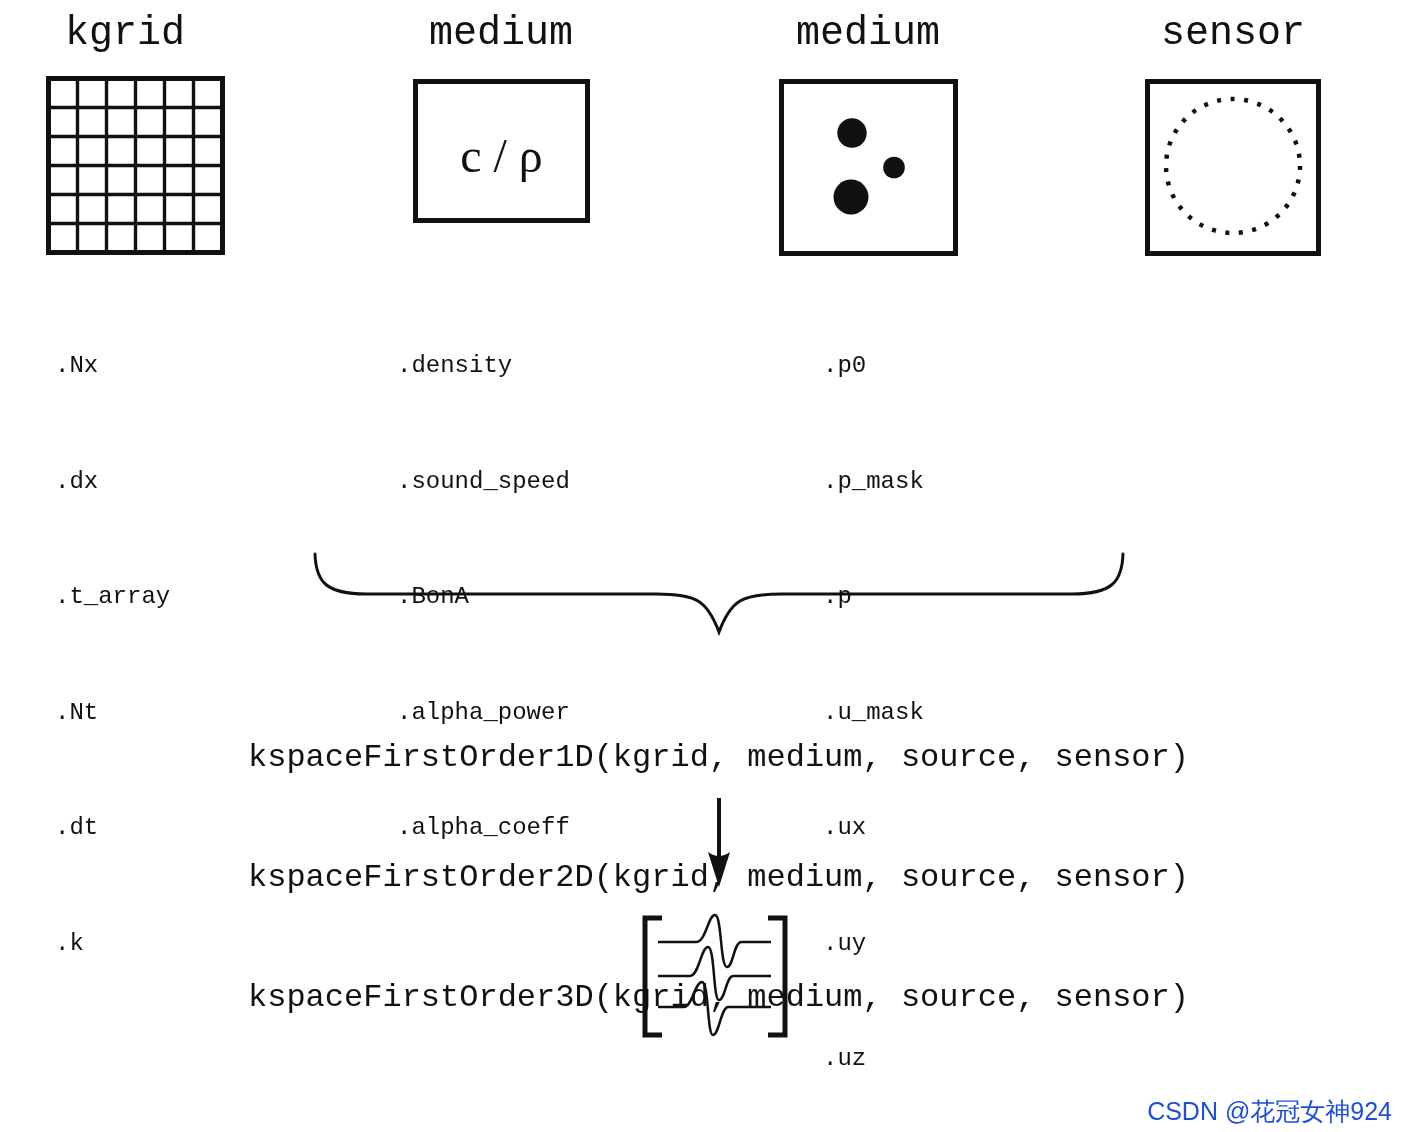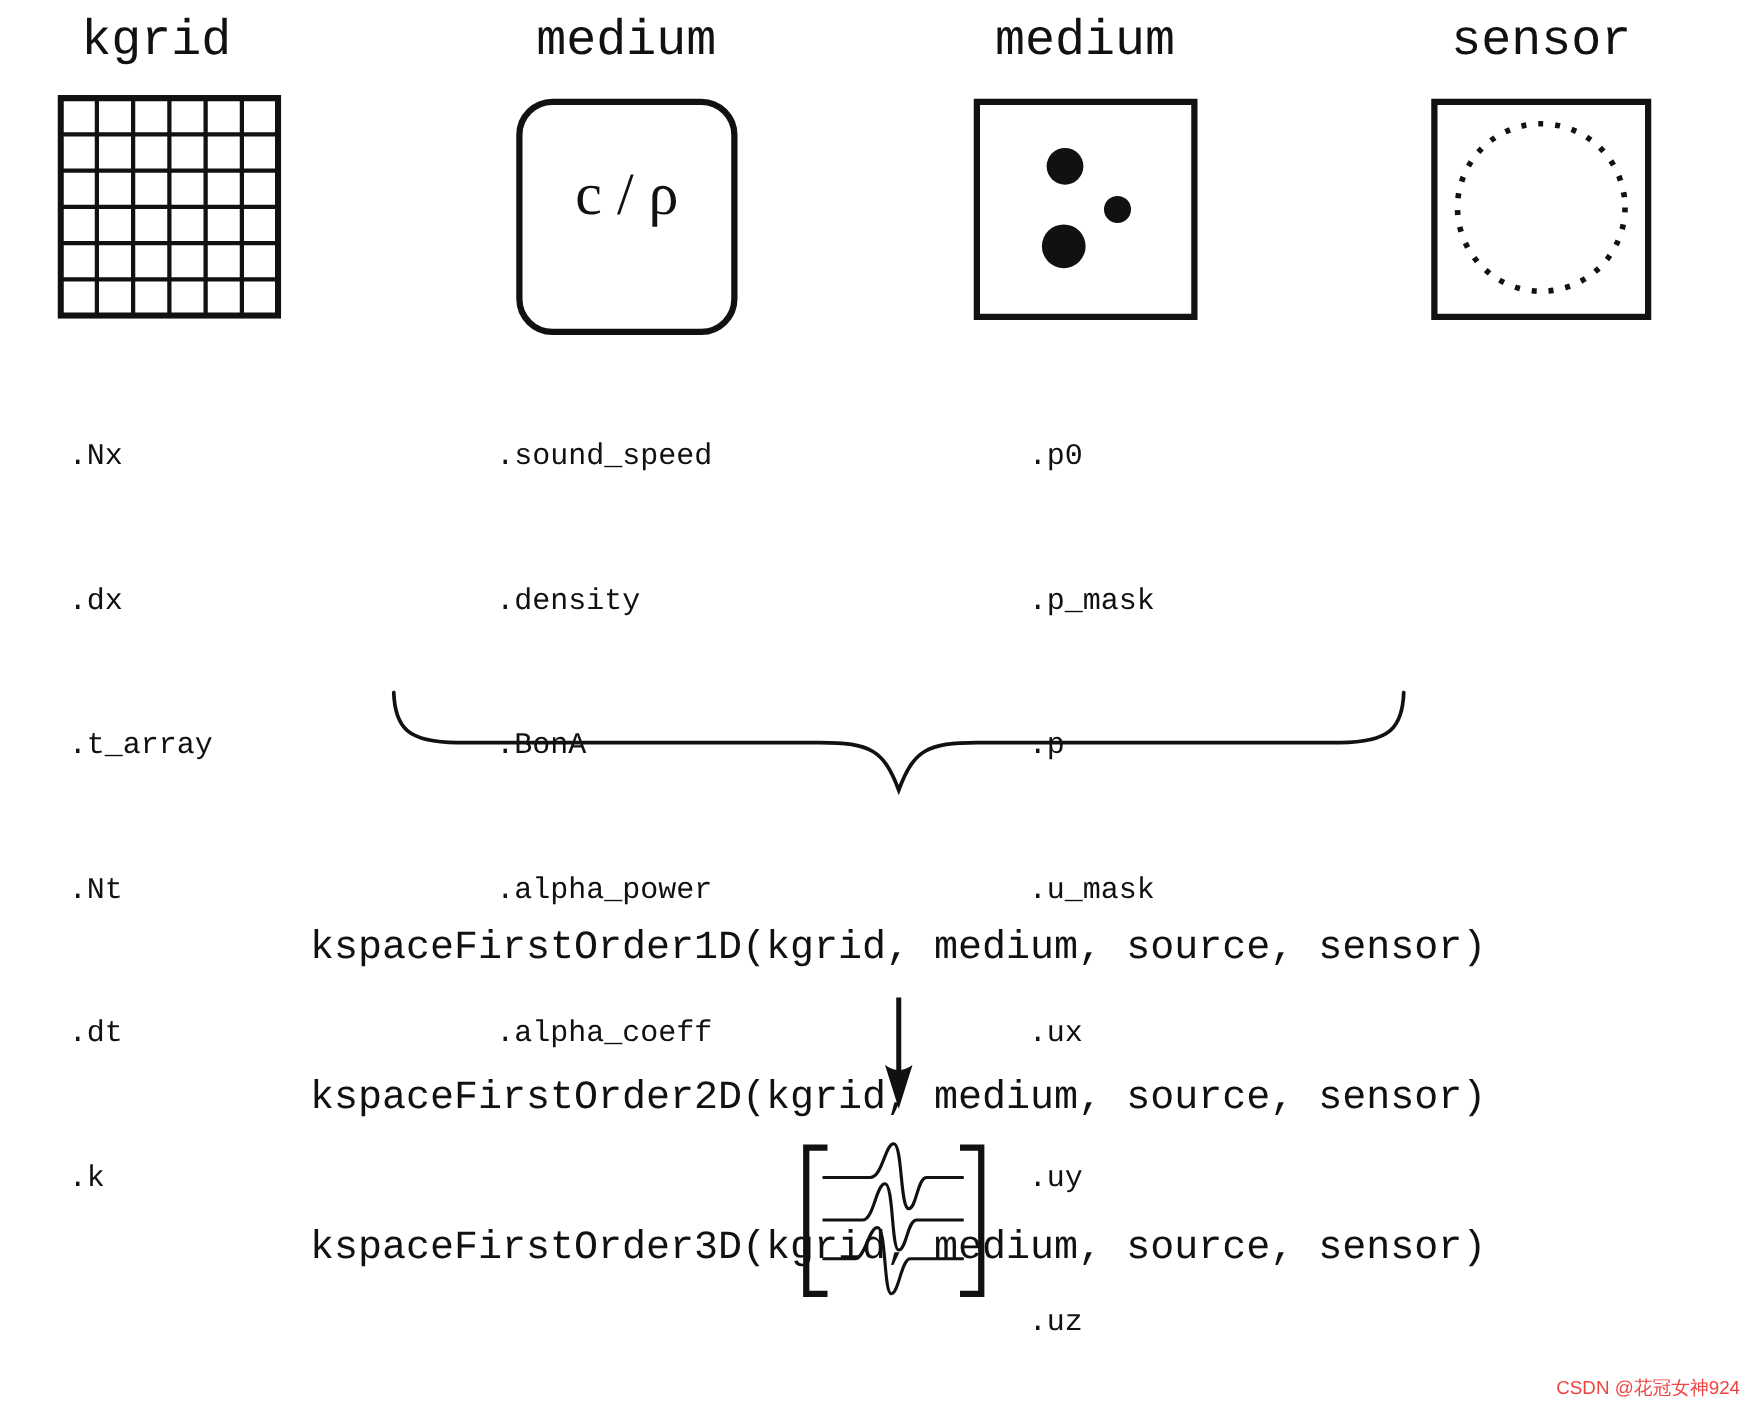--- a/index.html
+++ b/index.html
@@ -18,21 +18,21 @@
     white-space:pre;
   }
   .t-kgrid{left:65px;}
   .t-medium{left:429px;}
   .t-source{left:796px;}
   .t-sensor{left:1161px;text-align:center;}
 
   .box{position:absolute;box-sizing:border-box;background:#fff;}
   .box-plain{border:5px solid #111;}
   .b-kgrid{left:46px;top:76px;width:179px;height:179px;}
-  .b-medium{left:413px;top:79px;width:177px;height:189px;border-radius:29px;}
+  .b-medium{left:413px;top:79px;width:177px;height:144px;}
   .b-source{left:779px;top:79px;width:179px;height:177px;}
   .b-sensor{left:1145px;top:79px;width:176px;height:177px;}
 
   .medium-symbol{
     position:absolute;left:0;right:0;top:48px;
     text-align:center;
     font-family:"Liberation Serif","DejaVu Serif",serif;
     font-size:48px;line-height:48px;
     white-space:pre;
   }
@@ -57,22 +57,22 @@
     white-space:pre;
   }
   .output-label{
     position:absolute;left:610px;top:1064px;
     font-size:32px;line-height:36px;
     white-space:pre;
   }
   .watermark{
     position:absolute;right:12px;top:1098px;
     font-family:"Liberation Sans","DejaVu Sans",sans-serif;
-    font-size:15px;line-height:26px;
-    color:#ef4444;
+    font-size:25px;line-height:26px;
+    color:#1d4ed8;
     text-shadow:1px 1px 0 #ffffff;
   }
   svg{display:block;}
 </style>
 </head>
 <body>
 
 <div class="canvas">
 
   <div class="col-title t-kgrid">kgrid</div>
@@ -108,22 +108,22 @@
 
   <div class="props p-kgrid">
     <div>.Nx</div>
     <div>.dx</div>
     <div>.t_array</div>
     <div>.Nt</div>
     <div>.dt</div>
     <div>.k</div>
   </div>
   <div class="props p-medium">
+    <div>.density</div>
     <div>.sound_speed</div>
-    <div>.density</div>
     <div>.BonA</div>
     <div>.alpha_power</div>
     <div>.alpha_coeff</div>
   </div>
   <div class="props p-source">
     <div>.p0</div>
     <div>.p_mask</div>
     <div>.p</div>
     <div>.u_mask</div>
     <div>.ux</div>

